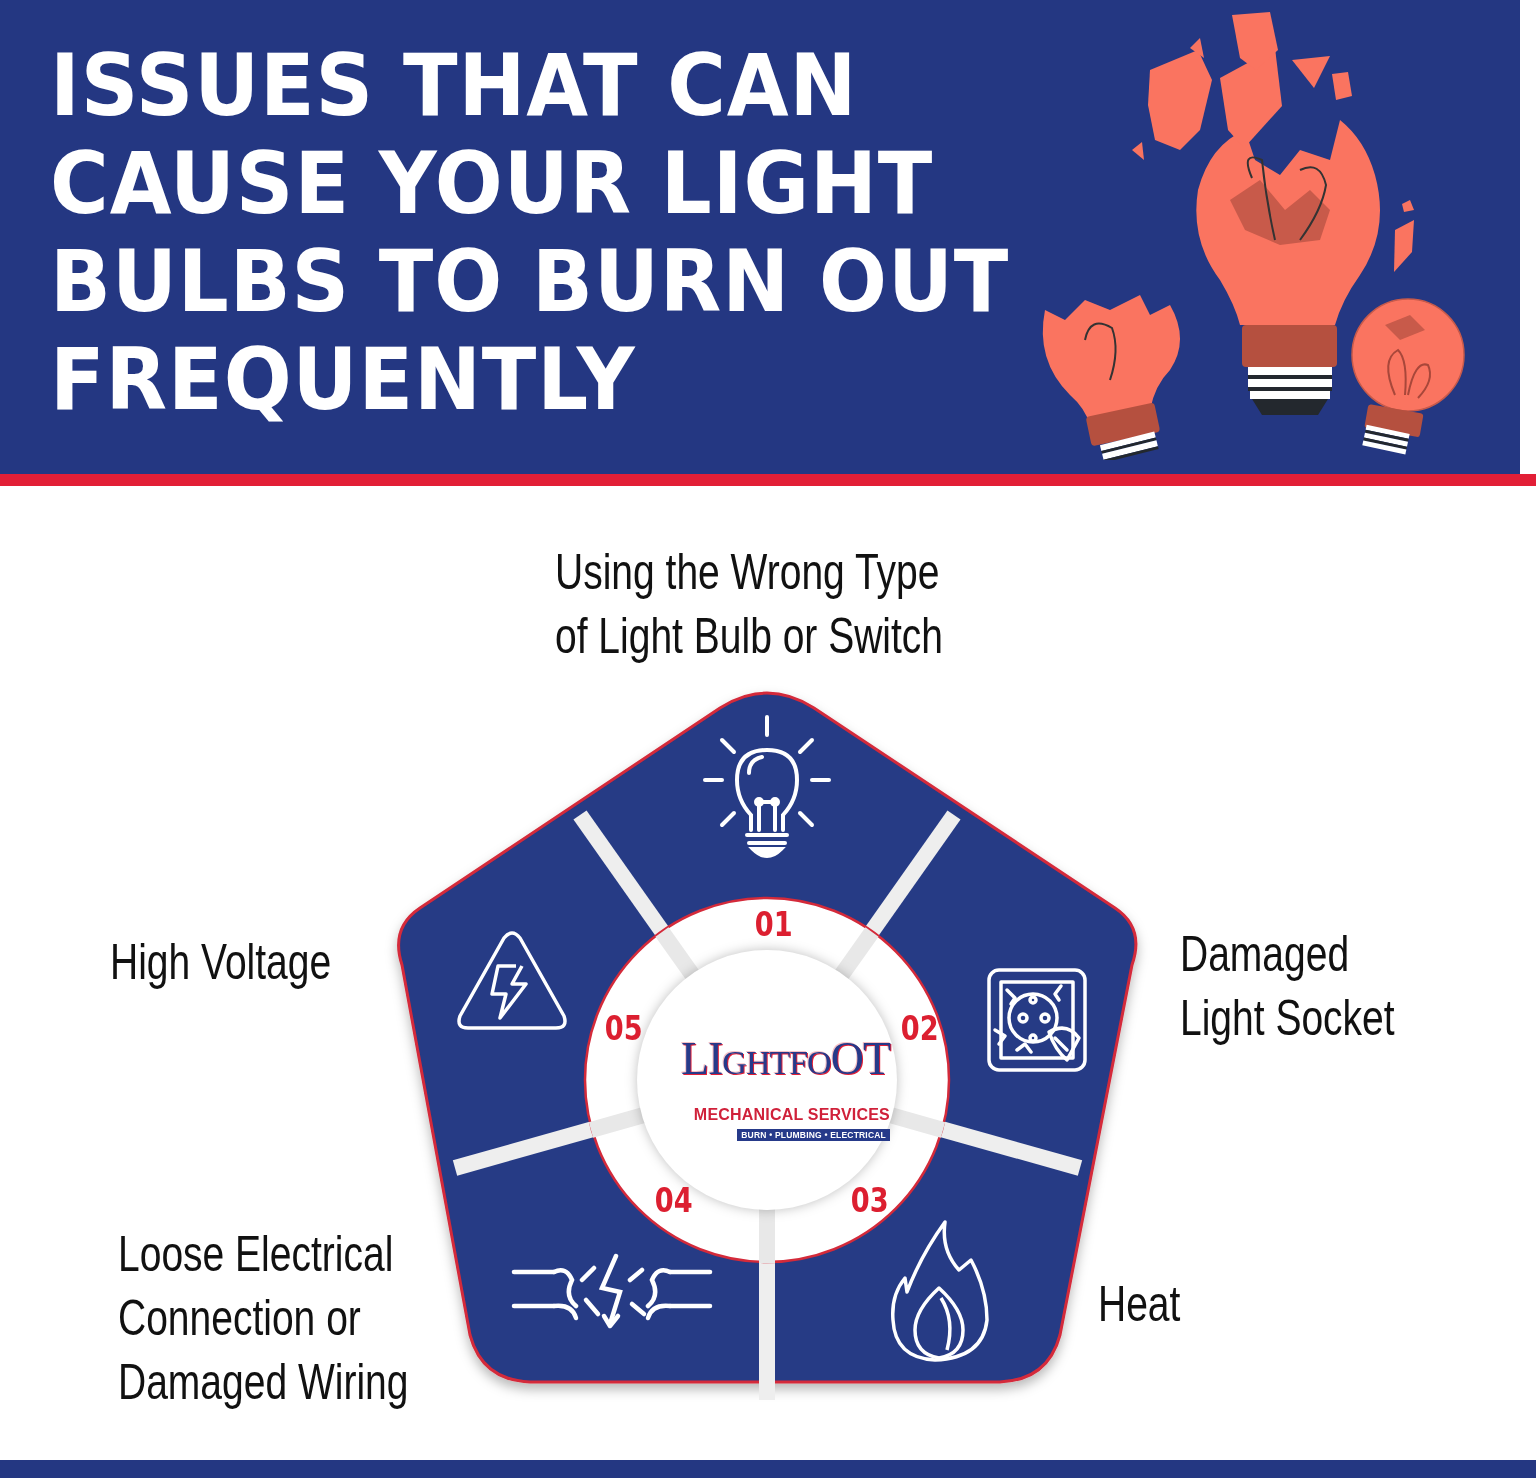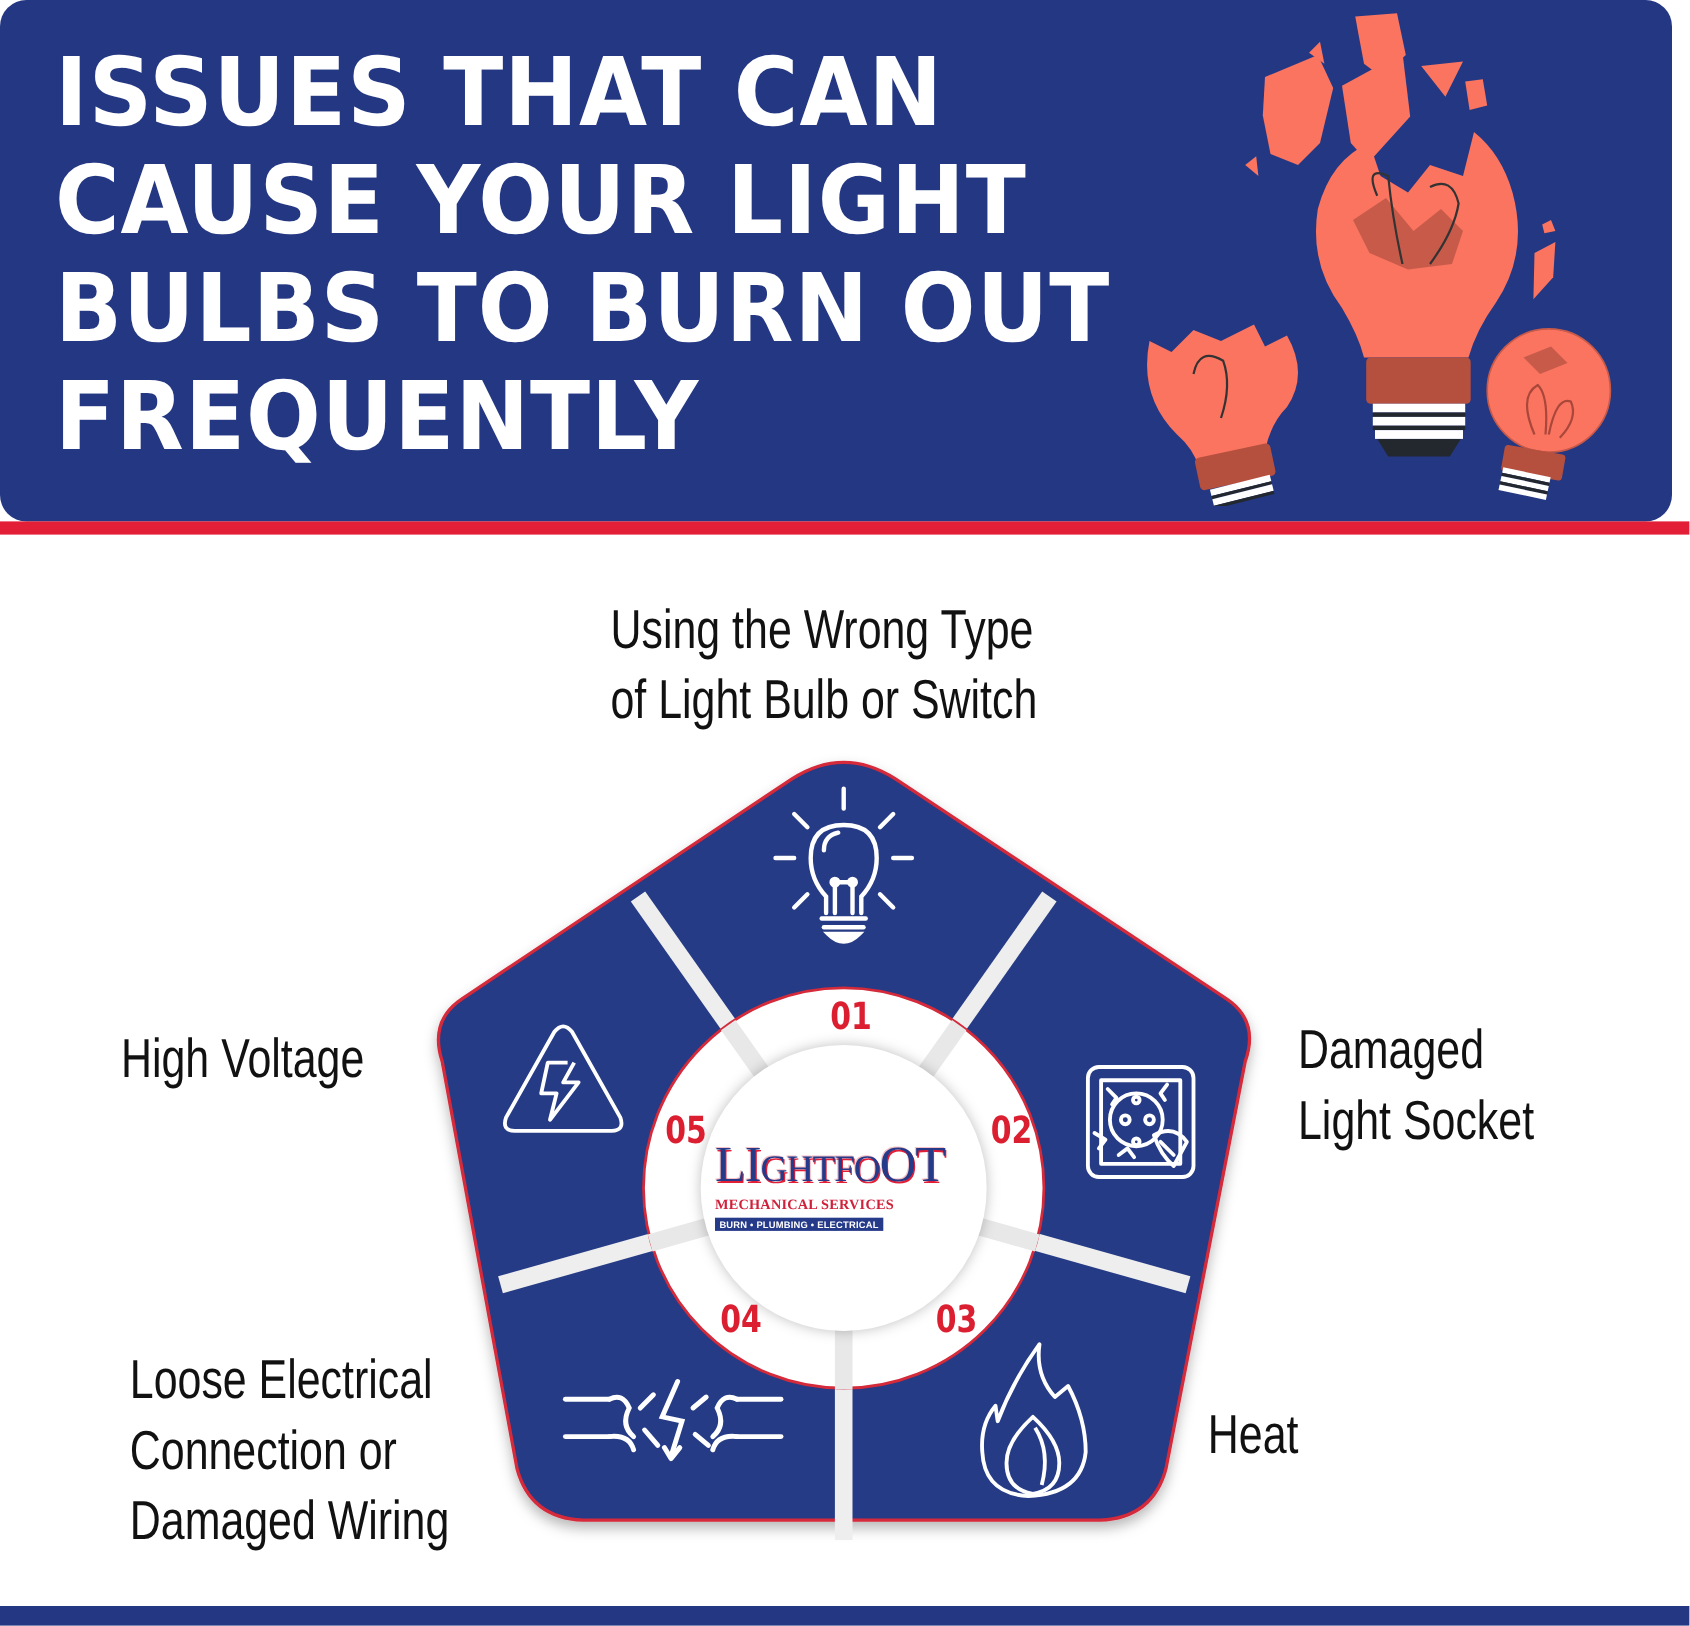--- a/index.html
+++ b/index.html
@@ -2,21 +2,20 @@
 <html><head>
 <meta charset="utf-8">
 <style>
   * { margin: 0; padding: 0; box-sizing: border-box; }
   html, body { width: 1536px; height: 1478px; background: #ffffff; overflow: hidden; }
   body { position: relative; font-family: "Liberation Sans", sans-serif; }
 
   .header {
     position: absolute; left: 0; top: 0; width: 1520px; height: 474px;
     background: #243782;
-    border-radius: 24px;
   }
   .header-stripe {
     position: absolute; left: 0; top: 474px; width: 1536px; height: 12px;
     background: #e21f36;
   }
   .title {
     position: absolute; left: 50px; top: 36px; width: 960px;
     color: #ffffff; font-family: "DejaVu Sans", sans-serif; font-weight: bold;
     font-size: 86px; line-height: 98px; letter-spacing: 1px;
     transform: scaleX(0.93); transform-origin: left top;
@@ -35,29 +34,29 @@
 
   .diagram { position: absolute; left: 380px; top: 680px; width: 780px; height: 740px; }
   .diagram svg { width: 780px; height: 740px; display: block; }
 
   .num {
     position: absolute; color: #dc1f30;
     font-family: "DejaVu Sans", sans-serif; font-weight: bold; font-size: 34px;
     transform: scaleX(0.8); transform-origin: center top;
   }
 
-  .logo { position: absolute; left: 650px; top: 1036px; width: 240px; text-align: left; }
+  .logo { position: absolute; left: 650px; top: 1036px; width: 240px; text-align: right; }
   .logo-main {
     font-family: "Liberation Serif", serif; color: #263a8a; font-size: 46px; line-height: 46px;
     letter-spacing: -1px; text-shadow: 1px 1px 0 #e21f36, -1px -1px 0 #f5c1c6;
   }
   .logo-main .sm { font-size: 34px; }
   .logo-sub {
-    font-family: Liberation Serif, serif; font-weight: bold; color: #d0213a;
-    font-size: 13px; margin-top: 0; letter-spacing: 0.2px;
+    font-family: Liberation Sans, sans-serif; font-weight: bold; color: #d0213a;
+    font-size: 16px; margin-top: 20px; letter-spacing: 0.2px;
   }
   .logo-tag {
     display: inline-block; margin-top: 3px; background: #263a8a; color: #ffffff;
     font-family: "Liberation Sans", sans-serif; font-weight: bold; font-size: 8.5px;
     padding: 1px 4px; letter-spacing: 0.2px;
   }
 
   .footer-bar { position: absolute; left: 0; top: 1460px; width: 1536px; height: 18px; background: #243782; }
 </style>
 </head>

